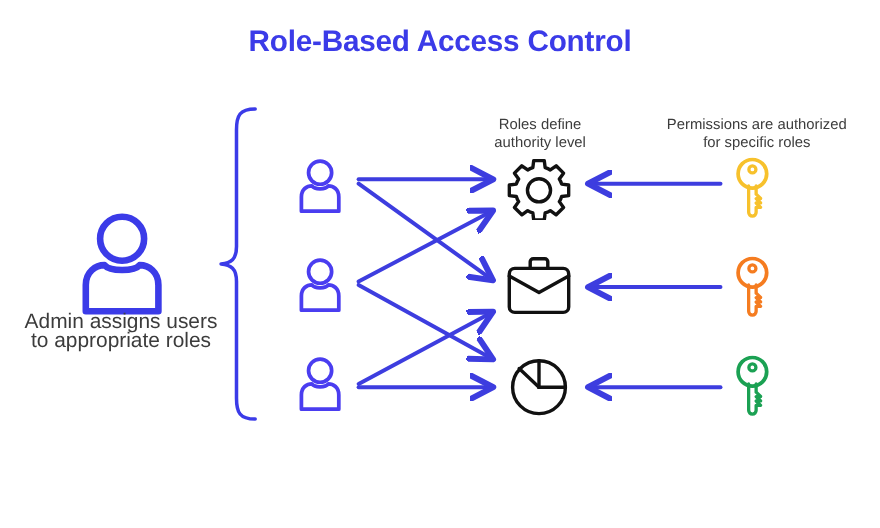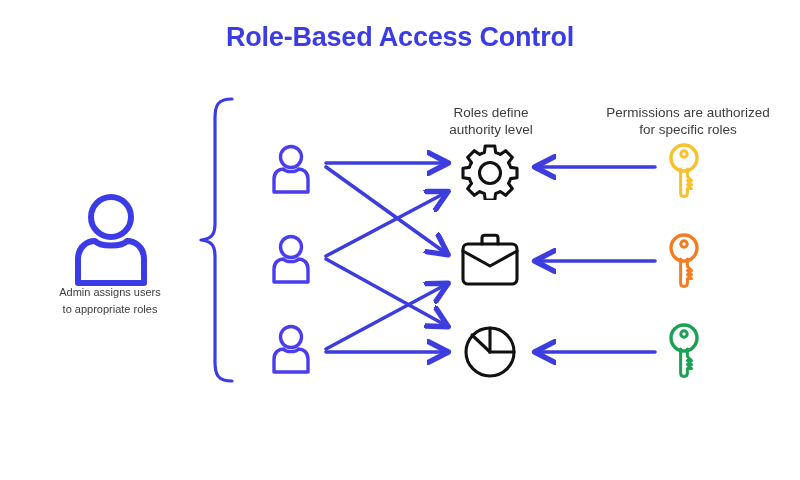--- a/index.html
+++ b/index.html
@@ -56,21 +56,21 @@
     top: 191px;
     width: 98px;
     height: 96px;
   }
   .admin-caption {
     position: absolute;
     left: 15px;
     top: 284px;
     width: 190px;
     text-align: center;
-    font-size: 11px;
+    font-size: 19px;
     line-height: 17px;
     color: #3c3c3c;
     white-space: pre-line;
   }
 
   
   .brace {
     position: absolute;
     left: 198px;
     top: 96px;

